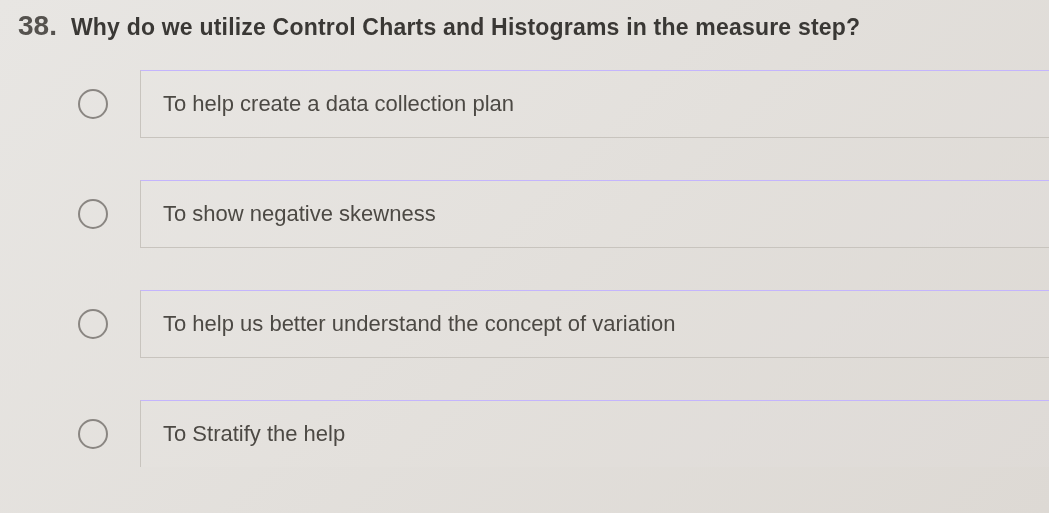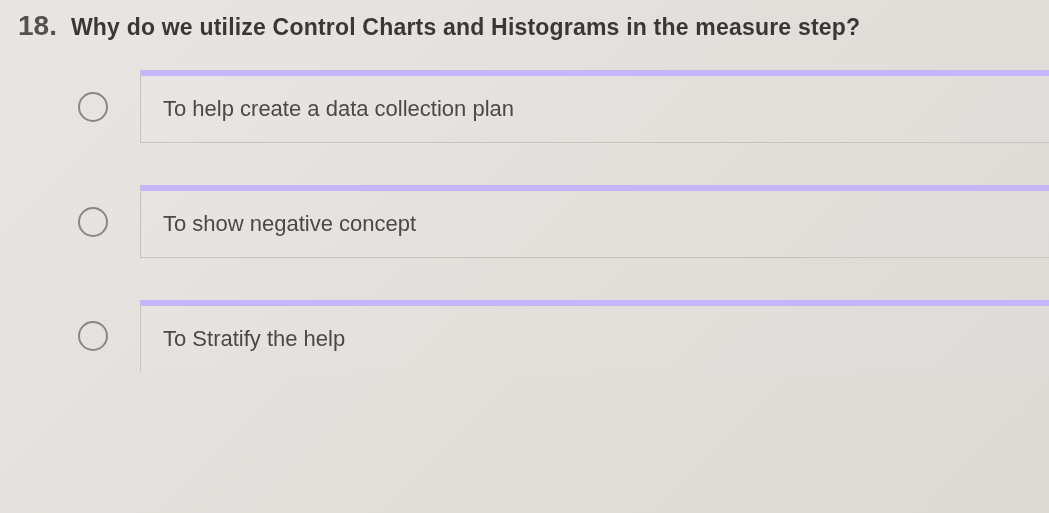--- a/index.html
+++ b/index.html
@@ -49,55 +49,59 @@
       border: 2px solid #8a8682;
       border-radius: 50%;
       background: transparent;
       flex-shrink: 0;
       margin-right: 32px;
       cursor: pointer;
     }
     .option-box {
       flex: 1;
       border: 1px solid #c8c4be;
-      border-top: 6px solid #c4b5fd;
+      border-top: 1px solid #c4b5fd;
       border-right: none;
       background: rgba(255,255,255,0.05);
       padding: 20px 22px;
       font-size: 22px;
       color: #4c4944;
       font-weight: 400;
       cursor: pointer;
     }
     .option-row:last-child .option-box {
       border-bottom: none;
     }
     .option-row:last-child {
       margin-bottom: 0;
     }
   </style>
 </head>
 <body>
 
 <div class="question-container">
   <div class="question-header">
-    <span class="question-number">18.</span>
+    <span class="question-number">38.</span>
     <span class="question-text">Why do we utilize Control Charts and Histograms in the measure step?</span>
   </div>
 
   <div class="options-area">
     <div class="option-row">
       <div class="radio-circle"></div>
       <div class="option-box">To help create a data collection plan</div>
     </div>
 
     <div class="option-row">
       <div class="radio-circle"></div>
-      <div class="option-box">To show negative concept</div>
+      <div class="option-box">To show negative skewness</div>
     </div>
 
+    <div class="option-row">
+      <div class="radio-circle"></div>
+      <div class="option-box">To help us better understand the concept of variation</div>
+    </div>
 
     <div class="option-row">
       <div class="radio-circle"></div>
       <div class="option-box">To Stratify the help</div>
     </div>
   </div>
 </div>
 
 </body></html>

